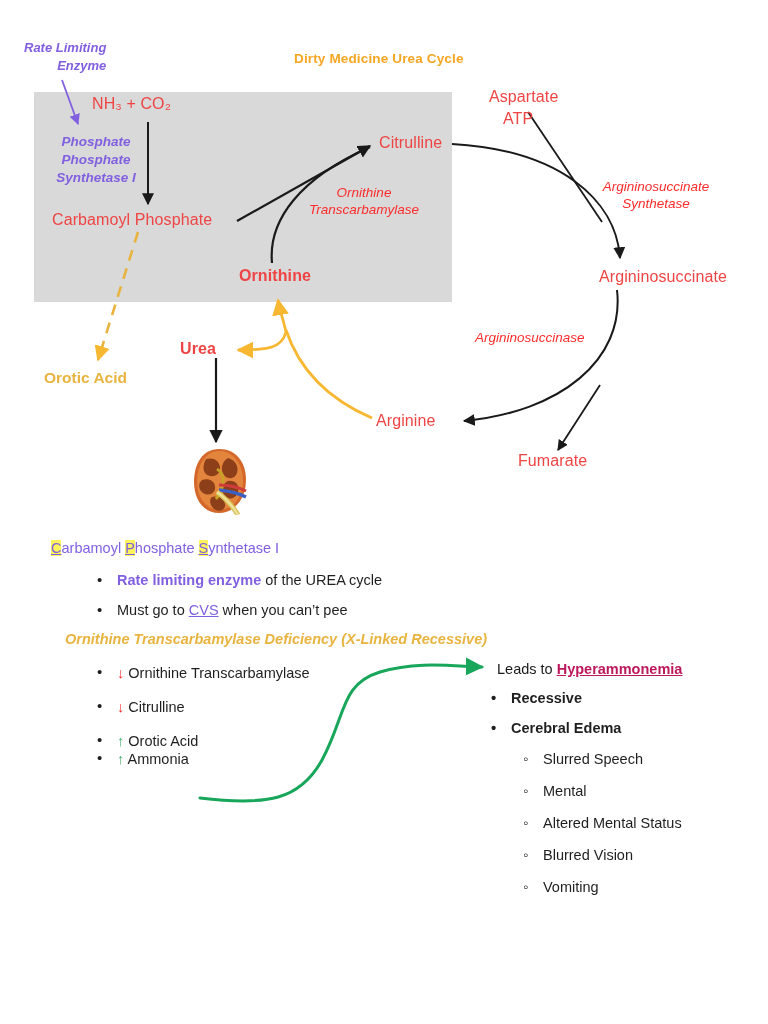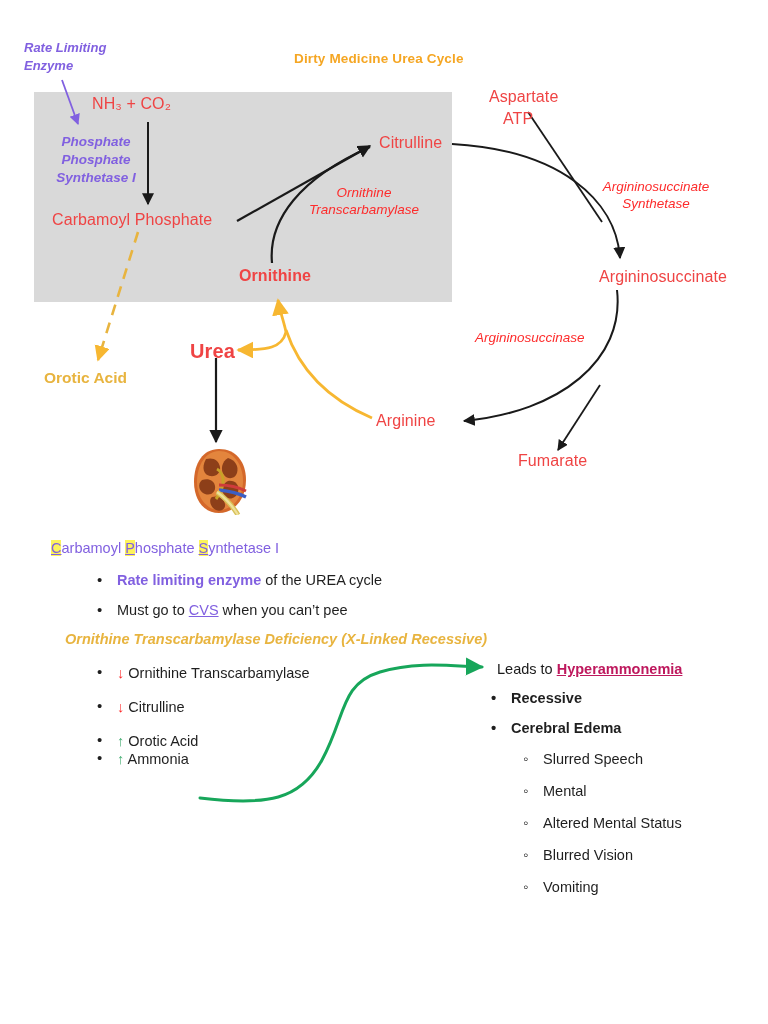--- a/index.html
+++ b/index.html
@@ -193,21 +193,21 @@
 
     <path d="M216,358 L216,442" stroke="#1a1a1a" stroke-width="2.2" fill="none" marker-end="url(#ah-black)"></path>
 
     <path d="M200,798 C268,806 300,800 322,760 C346,716 340,684 380,672 C416,661 452,666 482,667" stroke="#17a65a" stroke-width="3" fill="none" stroke-linecap="round" marker-end="url(#ah-green)"></path>
   </svg>
 
   <div class="node abs" id="title">Dirty Medicine Urea Cycle</div>
 
   <div class="abs" id="rate-limiting-label">
     <div>Rate Limiting</div>
-    <div style="text-align:left">Enzyme</div>
+    <div style="text-align:right">Enzyme</div>
   </div>
 
   <div class="node abs" style="left:92px; top:95px; font-size:16px;">NH₃ + CO₂</div>
 
   <div class="enzyme-purple abs" style="left:50px; top:133px; width:92px;">
     <div>Phosphate</div>
     <div>Phosphate</div>
     <div>Synthetase I</div>
   </div>
 
@@ -231,21 +231,21 @@
   </div>
 
   <div class="node abs" style="left:599px; top:268px; font-size:16px;">Argininosuccinate</div>
 
   <div class="enzyme-red abs" style="left:475px; top:329px;">Argininosuccinase</div>
 
   <div class="node abs" style="left:518px; top:452px; font-size:16px;">Fumarate</div>
 
   <div class="node abs" style="left:376px; top:412px; font-size:16px;">Arginine</div>
 
-  <div class="node abs bold" style="left:190px; top:340px; font-size:20px;">Urea</div>
+  <div class="node abs bold" style="left:180px; top:340px; font-size:16px;">Urea</div>
 
   <div class="abs" id="orotic-acid">Orotic Acid</div>
 
   <div class="abs" id="kidney-wrap">
     <svg viewBox="0 0 66 68" width="66" height="68">
       <path d="M33 2 C50 2 60 15 60 33 C60 52 48 66 33 66 C18 66 8 53 8 35 C8 16 17 2 33 2 Z" fill="#d4682a"></path>
       <path d="M33 4 C47 4 57 17 57 34 C57 51 46 63 33 63 C21 63 11 51 11 35 C11 18 20 4 33 4 Z" fill="#e3853d"></path>
       <path d="M20 12 C27 10 33 13 34 20 C35 26 30 30 24 29 C18 28 15 21 20 12 Z" fill="#8d3f19"></path>
       <path d="M42 11 C49 13 53 19 51 26 C49 32 42 33 38 28 C34 23 36 14 42 11 Z" fill="#8d3f19"></path>
       <path d="M16 33 C22 31 28 33 29 39 C30 45 25 49 19 47 C13 45 11 37 16 33 Z" fill="#8d3f19"></path>

